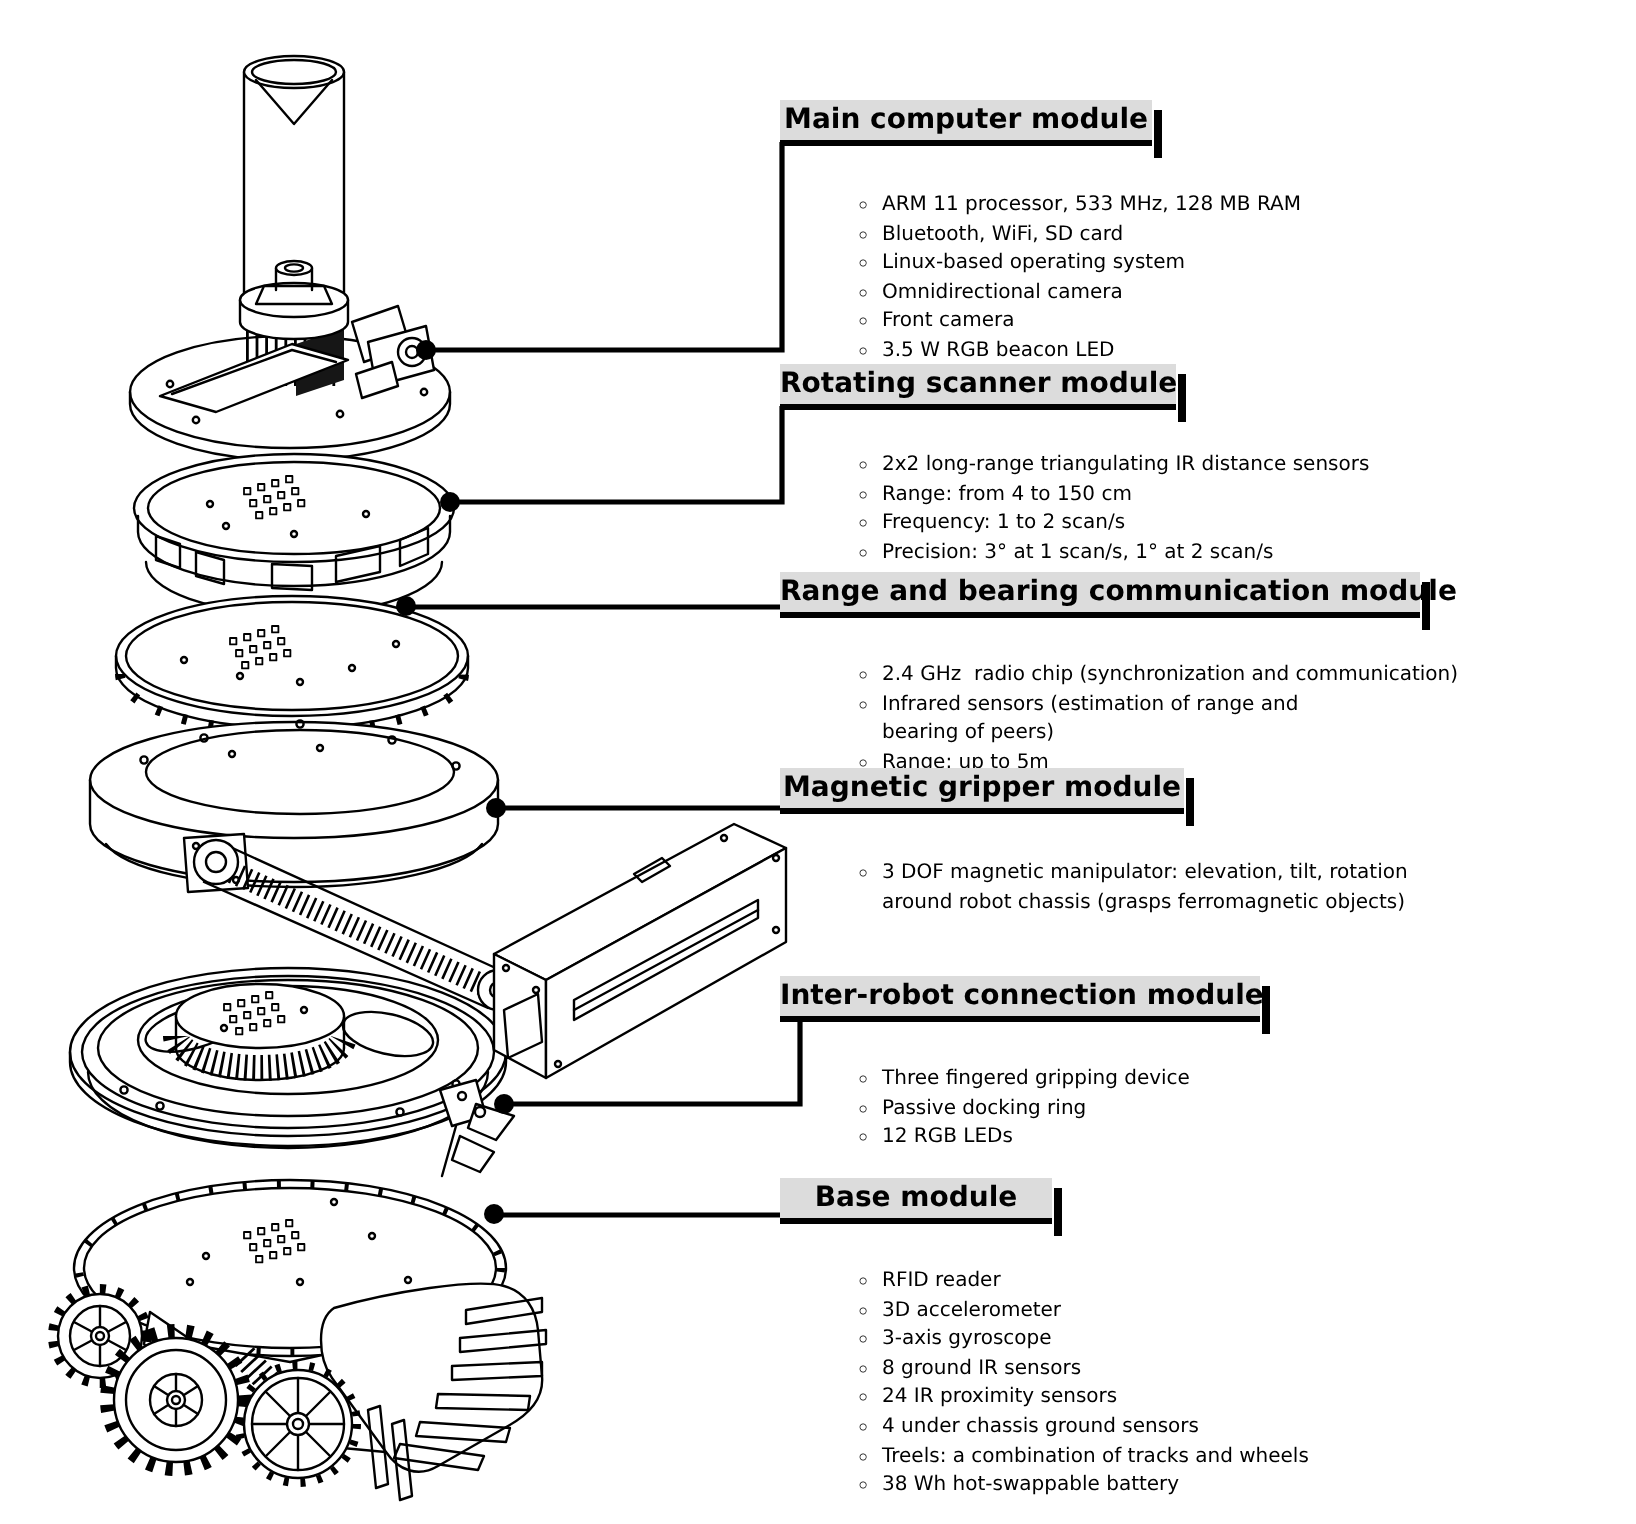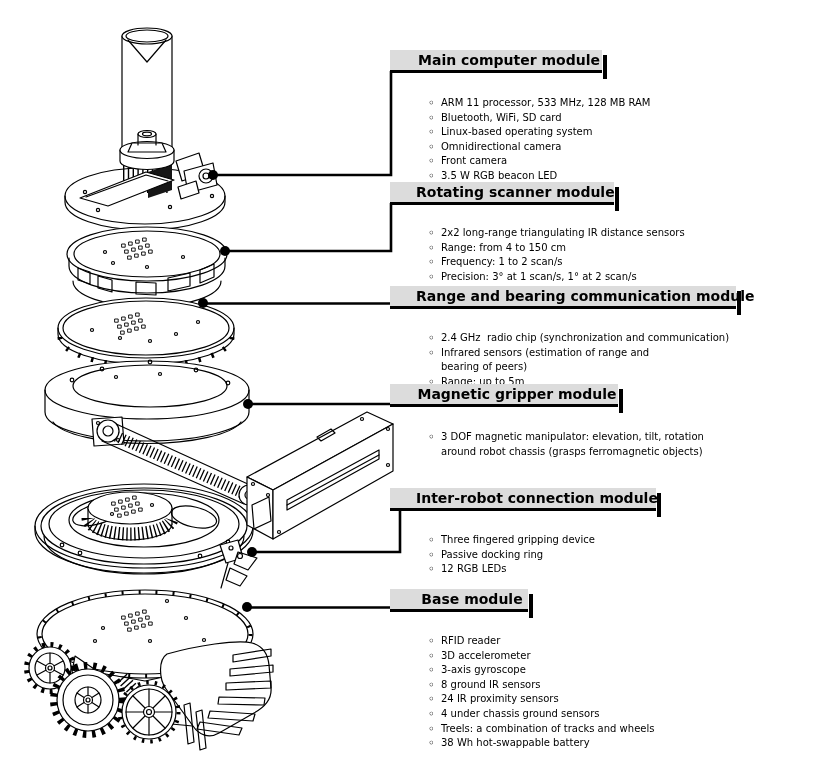--- a/index.html
+++ b/index.html
@@ -1,21 +1,21 @@
 <!DOCTYPE html>
 <html><head>
 <meta charset="utf-8">
 <style>
   html,body { margin:0; padding:0; background:#fff; }
   #page { position:relative; width:818px; height:762px; background:#fff; overflow:hidden;
           font-family:"DejaVu Sans","Liberation Sans",sans-serif; color:#000; }
   #drawing { position:absolute; left:0; top:0; }
 
   .module-label { position:absolute; left:390px; height:20px; background:#dcdcdc;
-                  border-bottom:3.5px solid #000; text-align:center;padding-left:26px; }
+                  border-bottom:3.5px solid #000; text-align:center; }
   .module-label span { display:block; line-height:20px; font-size:14px; font-weight:bold;
                        white-space:nowrap; letter-spacing:0; }
   .module-label::after { content:""; position:absolute; right:-5px; top:5px; width:4.5px;
                          height:24px; background:#000; }
 
   ul.specs { position:absolute; left:412px; width:402px; margin:16px; padding:0; list-style:none;
              font-size:10px; line-height:14.6px; }
   ul.specs li { position:relative; padding-left:13px; white-space:pre-wrap; }
   ul.specs li::before { content:"\25E6"; position:absolute; left:0; top:0; font-size:12px; }
 </style>
@@ -282,21 +282,21 @@
 
   <div class="module-label" style="top:488px;width:240px">
     <span>Inter-robot connection module</span>
   </div>
   <ul class="specs" style="top:517px">
       <li>Three fingered gripping device</li>
       <li>Passive docking ring</li>
       <li>12 RGB LEDs</li>
     </ul>
 
-  <div class="module-label" style="top:589px;width:112px">
+  <div class="module-label" style="top:589px;width:136px">
     <span>Base module</span>
   </div>
   <ul class="specs" style="top:618px">
       <li>RFID reader</li>
       <li>3D accelerometer</li>
       <li>3-axis gyroscope</li>
       <li>8 ground IR sensors</li>
       <li>24 IR proximity sensors</li>
       <li>4 under chassis ground sensors</li>
       <li>Treels: a combination of tracks and wheels</li>

